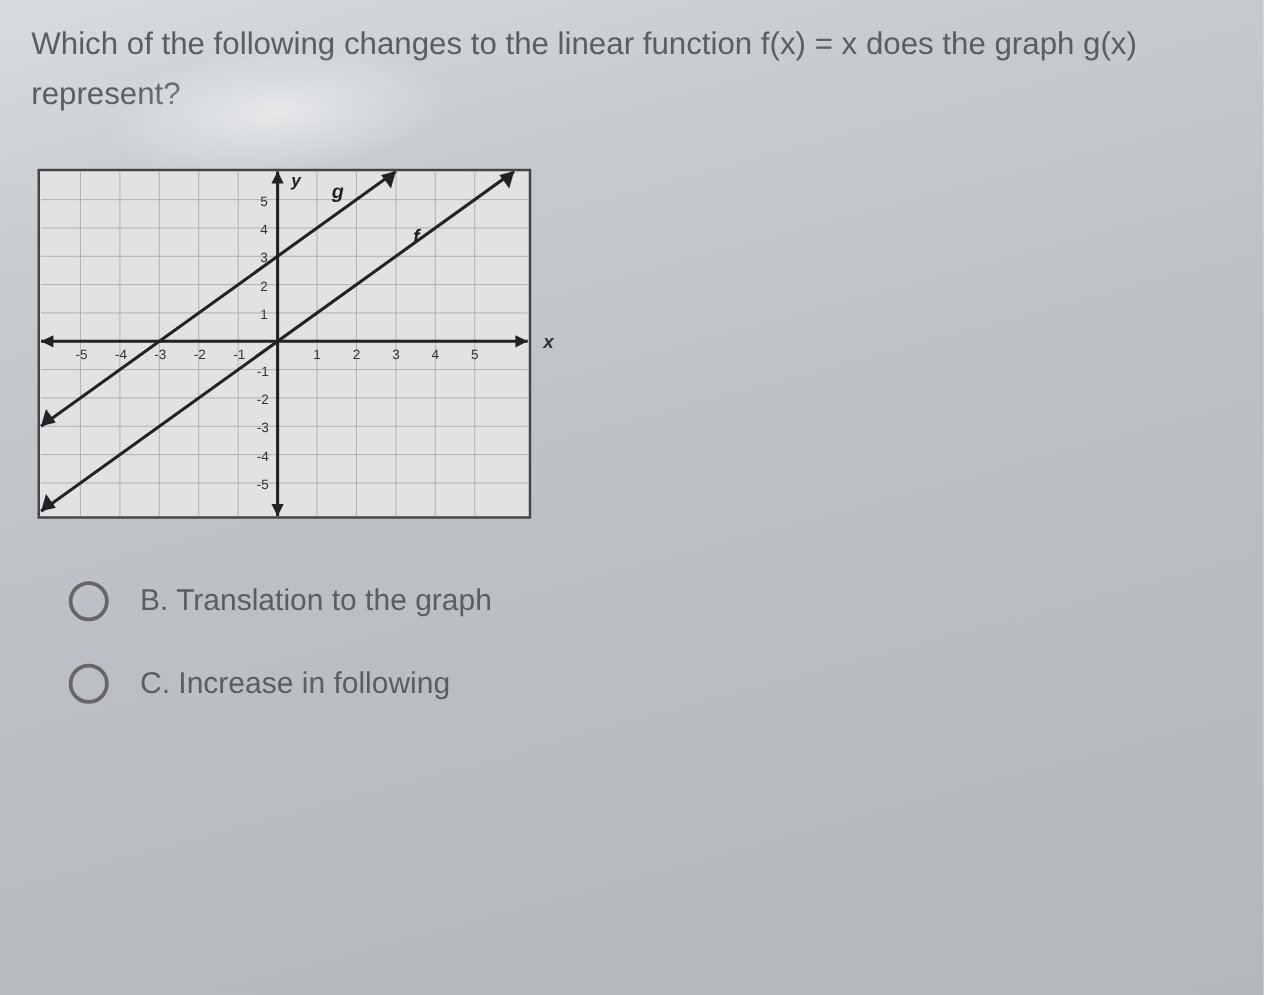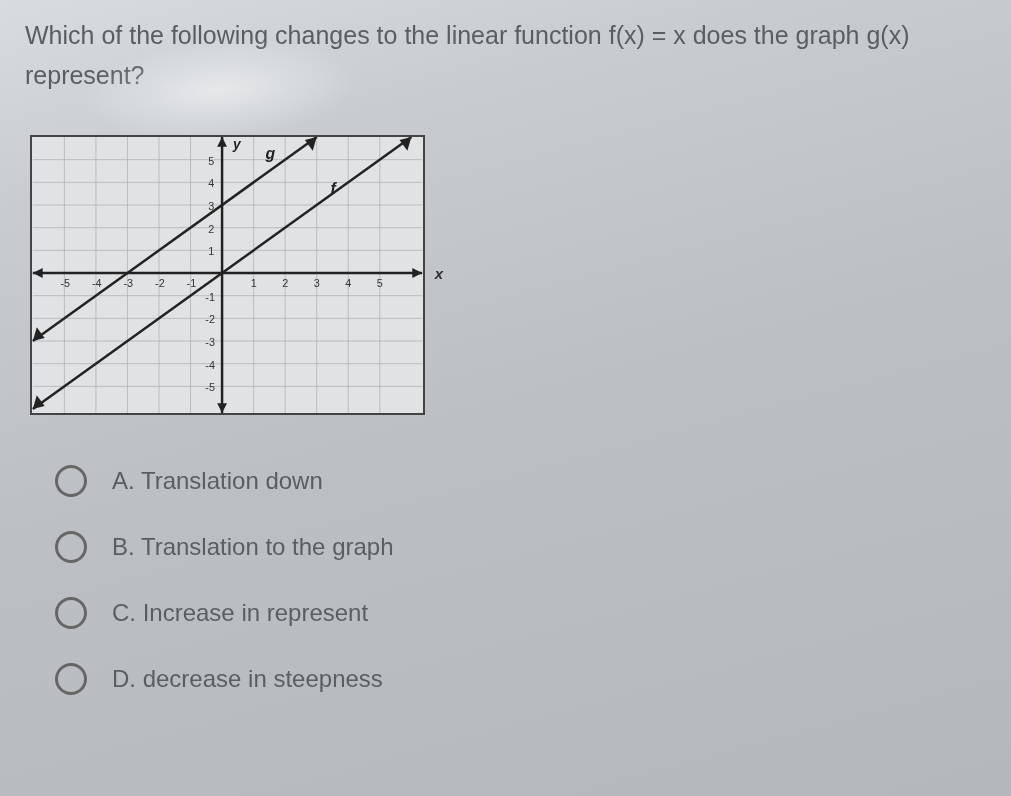--- a/index.html
+++ b/index.html
@@ -156,27 +156,19 @@
 
     <text x="302" y="58" font-size="16" font-style="italic" font-weight="bold" fill="#222">f</text>
     <text x="236" y="22" font-size="16" font-style="italic" font-weight="bold" fill="#222">g</text>
   </svg>
   <span class="x-label">x</span>
 </div>
 
 <div class="options">
   <div class="option">
     <div class="radio-circle"></div>
-    <span class="option-text">A.  Translation down</span>
-  </div>
-  <div class="option">
-    <div class="radio-circle"></div>
     <span class="option-text">B.  Translation to the graph</span>
   </div>
   <div class="option">
     <div class="radio-circle"></div>
-    <span class="option-text">C.  Increase in represent</span>
-  </div>
-  <div class="option">
-    <div class="radio-circle"></div>
-    <span class="option-text">D.  decrease in steepness</span>
+    <span class="option-text">C.  Increase in following</span>
   </div>
 </div>
 
 </body></html>

